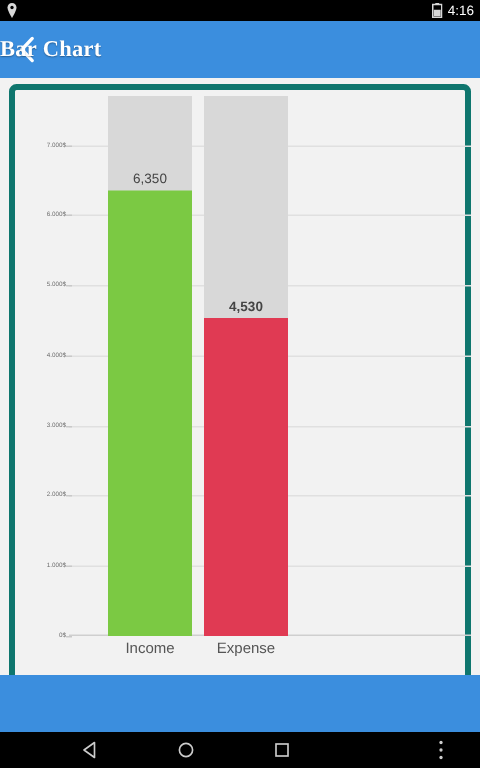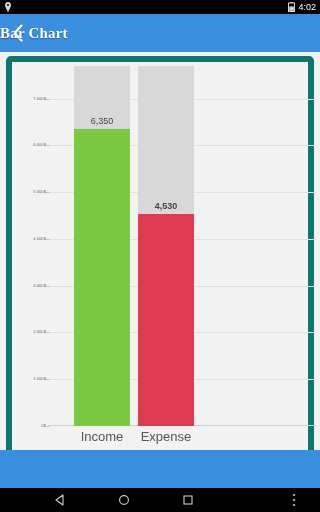--- a/index.html
+++ b/index.html
@@ -73,21 +73,21 @@
   }
 
   
   #chart-card {
     position: absolute;
     top: 56px;
     left: 6px;
     width: 308px;
     height: 413px;
     background: #f2f2f2;
-    border: 6px solid #0f766e;
+    border: 4px solid #0f766e;
     border-radius: 5px;
   }
 
   
   #chart {
     position: absolute;
     top: 0; left: 0;
     width: 306px;
     height: 387px;
   }
@@ -166,21 +166,21 @@
     text-align: center;
     font-size: 9px;
     color: #444444;
     font-family: "Liberation Sans", sans-serif;
   }
   .bar-xlabel {
     position: absolute;
     left: 0;
     width: 100%;
     text-align: center;
-    font-size: 13px;
+    font-size: 10px;
     color: #555555;
     font-family: "Liberation Sans", sans-serif;
   }
 
   
   #bottom-strip {
     position: absolute;
     left: 0;
     top: 450px;
     width: 320px;
@@ -222,21 +222,21 @@
         <path d="M4 0C2.3 0 1 1.3 1 3c0 2.2 3 7 3 7s3-4.8 3-7c0-1.7-1.3-3-3-3z" fill="#d8d8d8"></path>
         <circle cx="4" cy="3" r="1.1" fill="#000"></circle>
       </svg>
     </div>
     <div class="status-right">
       <svg class="sb-icon" width="7" height="10" viewBox="0 0 7 10">
         <rect x="2.2" y="0" width="2.6" height="1" fill="#d8d8d8"></rect>
         <rect x="0.5" y="1" width="6" height="8.5" fill="none" stroke="#d8d8d8" stroke-width="1"></rect>
         <rect x="1.2" y="4.5" width="4.6" height="4.3" fill="#d8d8d8"></rect>
       </svg>
-      <span class="status-clock">4:02</span>
+      <span class="status-clock">4:16</span>
     </div>
   </div>
 
   <div id="app-bar">
     <div id="back-button">
       <svg width="11" height="18" viewBox="0 0 11 18">
         <path d="M9.5 1.6 2.6 9l6.9 7.4" fill="none" stroke="#ffffff" stroke-width="2.2" stroke-linecap="round" stroke-linejoin="round"></path>
       </svg>
     </div>
     <div id="app-title">Bar Chart</div>

